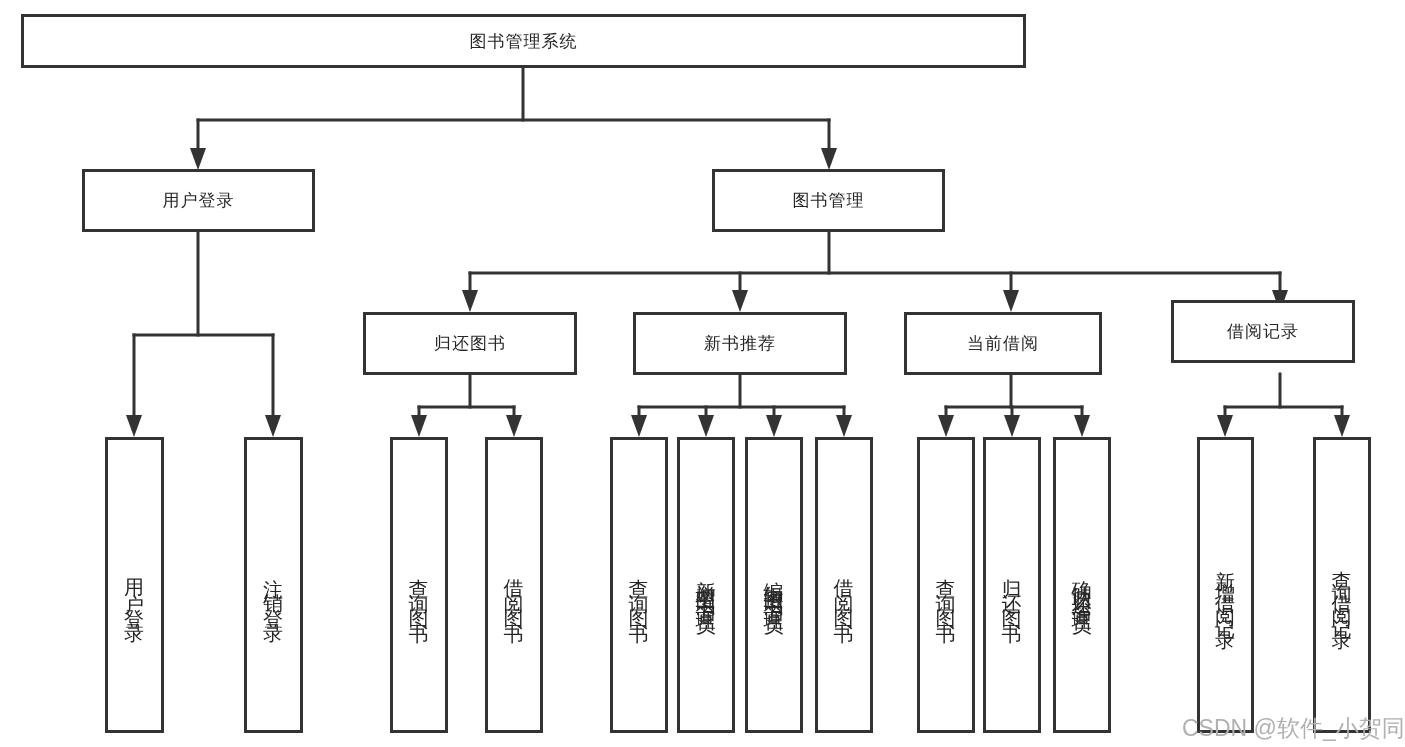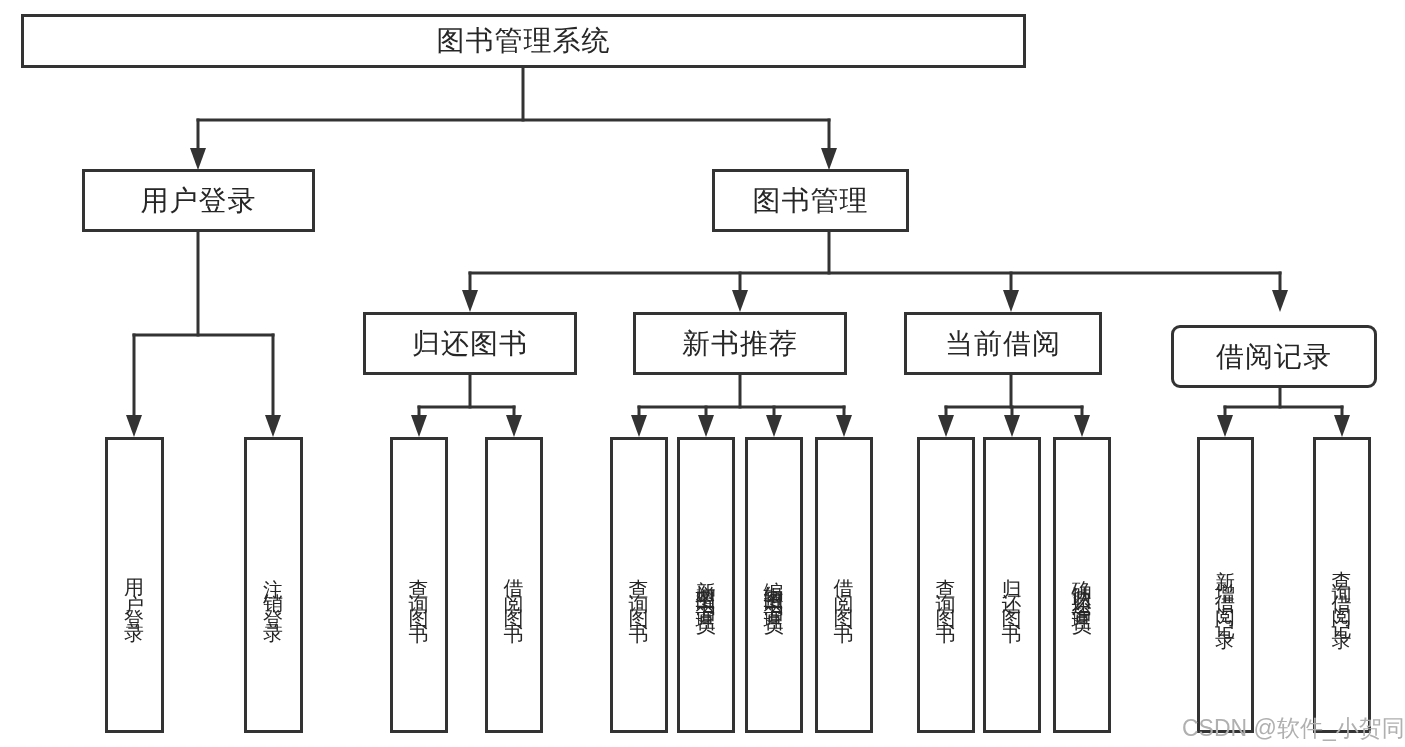--- a/index.html
+++ b/index.html
@@ -21,21 +21,21 @@
     box-sizing: border-box;
     border: 3px solid #333333;
     background: #ffffff;
     display: flex;
     align-items: center;
     justify-content: center;
     color: #262626;
     z-index: 1;
   }
   .hlabel {
-    font-size: 28px;
+    font-size: 17px;
     letter-spacing: 1px;
     white-space: nowrap;
   }
   .vlabel {
     writing-mode: vertical-rl;
     text-orientation: mixed;
     font-size: 20px;
     line-height: 1;
     white-space: nowrap;
   }
@@ -123,34 +123,34 @@
     </g>
   </svg>
 
   <div class="box" style="left:21px;top:14px;width:1005px;height:54px;">
     <span class="hlabel">图书管理系统</span>
   </div>
 
   <div class="box" style="left:82px;top:169px;width:233px;height:63px;">
     <span class="hlabel">用户登录</span>
   </div>
-  <div class="box" style="left:712px;top:169px;width:197px;height:63px;">
+  <div class="box" style="left:712px;top:169px;width:233px;height:63px;">
     <span class="hlabel">图书管理</span>
   </div>
 
   <div class="box" style="left:363px;top:312px;width:214px;height:63px;">
     <span class="hlabel">归还图书</span>
   </div>
   <div class="box" style="left:633px;top:312px;width:214px;height:63px;">
     <span class="hlabel">新书推荐</span>
   </div>
   <div class="box" style="left:904px;top:312px;width:198px;height:63px;">
     <span class="hlabel">当前借阅</span>
   </div>
-  <div class="box" style="left:1171px;top:325px;width:206px;height:63px;border-radius:9px;">
+  <div class="box" style="left:1171px;top:300px;width:184px;height:63px;">
     <span class="hlabel">借阅记录</span>
   </div>
 
   <div class="box" style="left:105px;top:437px;width:59px;height:296px;">
     <span class="vlabel ls-wide">用户登录</span>
   </div>
   <div class="box" style="left:244px;top:437px;width:59px;height:296px;">
     <span class="vlabel ls-wide">注销登录</span>
   </div>
 

